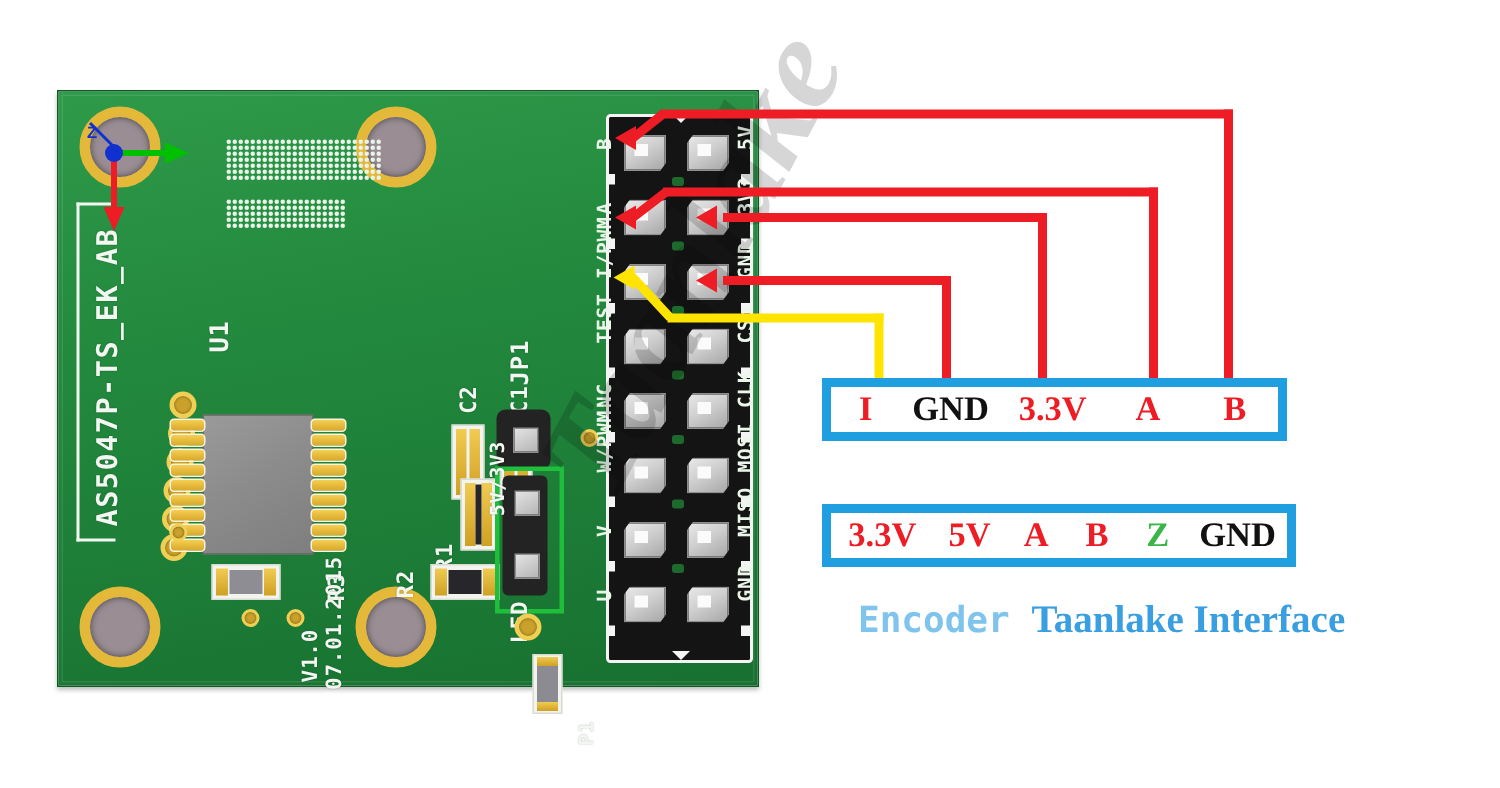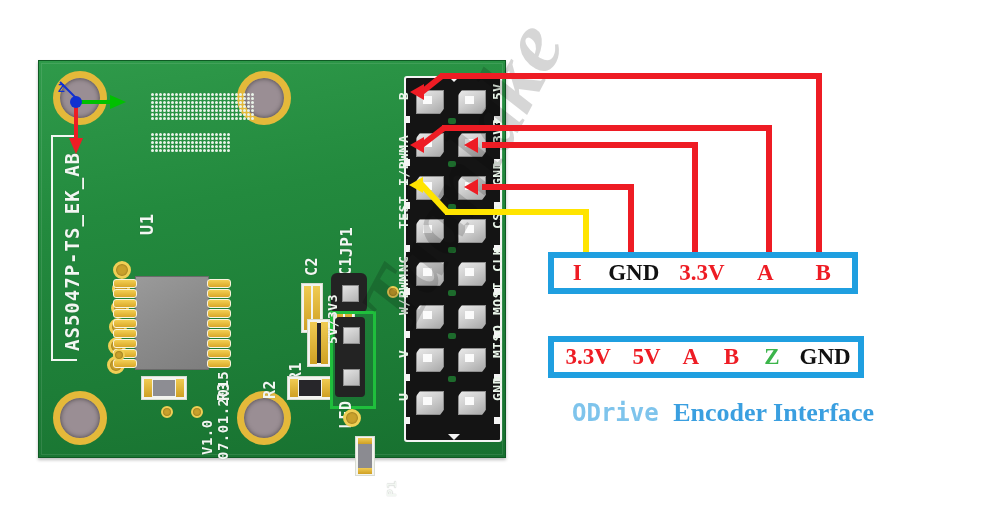--- a/index.html
+++ b/index.html
@@ -835,22 +835,22 @@
   <div class="legend legend2" id="legend2">
       <div class="cell c-red" style="flex: 1.35 0 0px;">3.3V</div>
       <div class="cell c-red" style="flex: 0.95 0 0px;">5V</div>
       <div class="cell c-red" style="flex: 0.8 0 0px;">A</div>
       <div class="cell c-red" style="flex: 0.8 0 0px;">B</div>
       <div class="cell c-green" style="flex: 0.8 0 0px;">Z</div>
       <div class="cell c-black" style="flex: 1.3 0 0px;">GND</div>
     </div>
 
   <div class="caption">
-    <span class="cap-odrive">ODrive</span>
-    <span class="cap-rest">Encoder Interface</span>
+    <span class="cap-odrive">Encoder</span>
+    <span class="cap-rest">Taanlake Interface</span>
   </div>
 
   <div class="gizmo">
     <svg width="80" height="80" viewBox="0 0 80 80">
 
       <line x1="18" y1="22" x2="18" y2="64" stroke="#ee1c24" stroke-width="4"></line>
       <polygon points="18,74 11,58 25,58" fill="#ee1c24"></polygon>
 
       <line x1="18" y1="22" x2="56" y2="22" stroke="#00c000" stroke-width="4"></line>
       <polygon points="68,22 52,15 52,29" fill="#00c000"></polygon>

